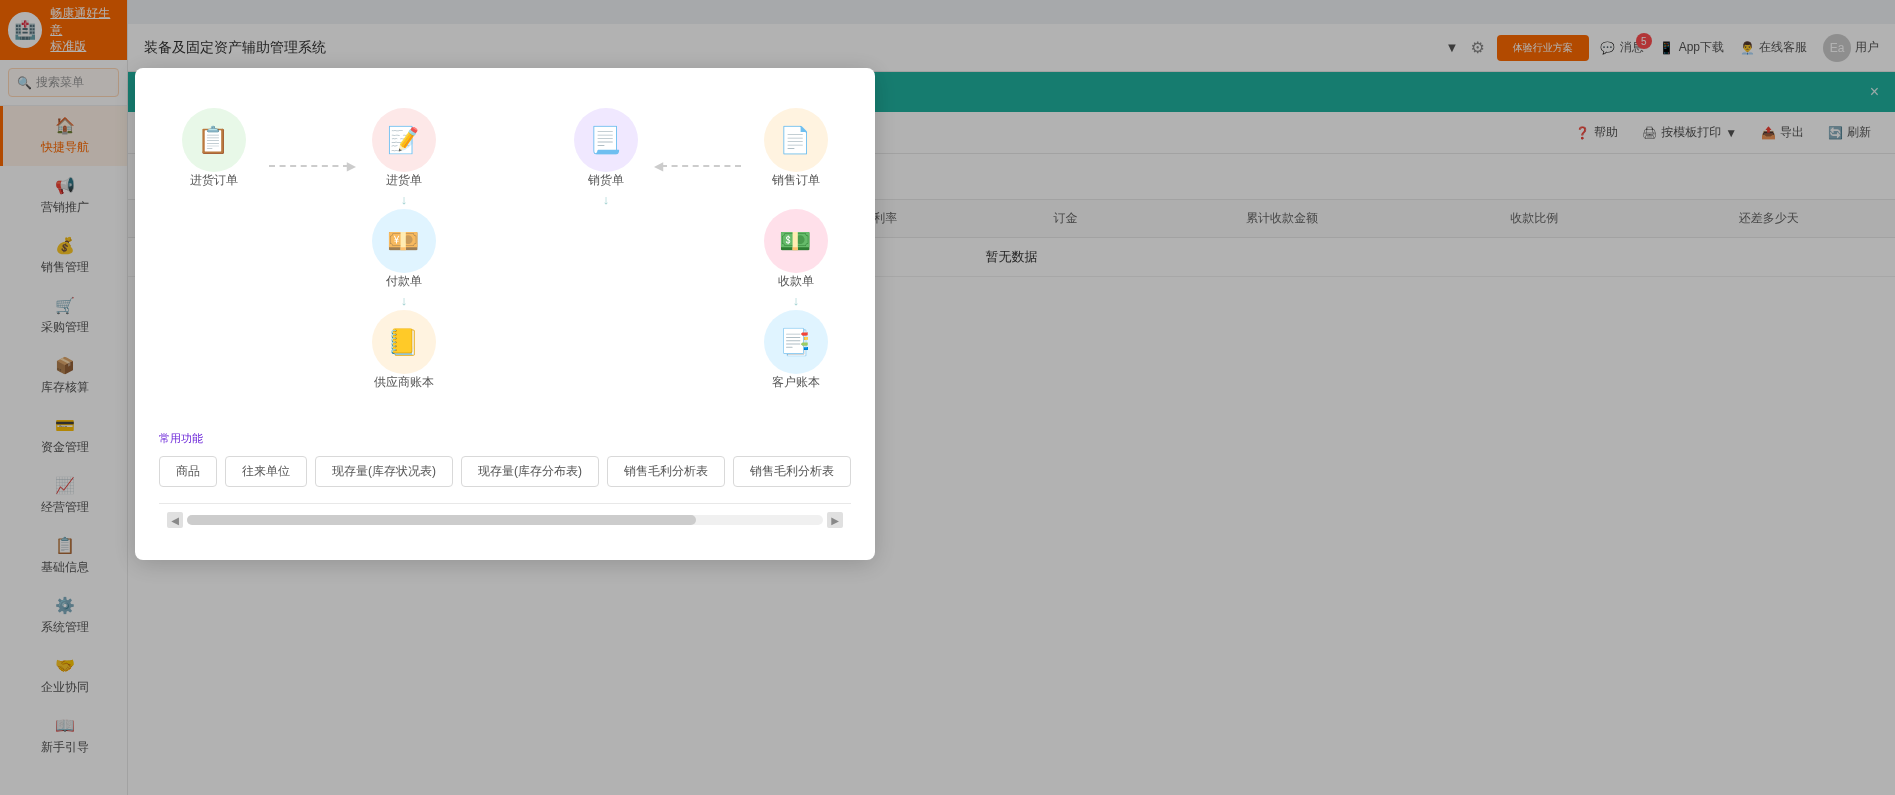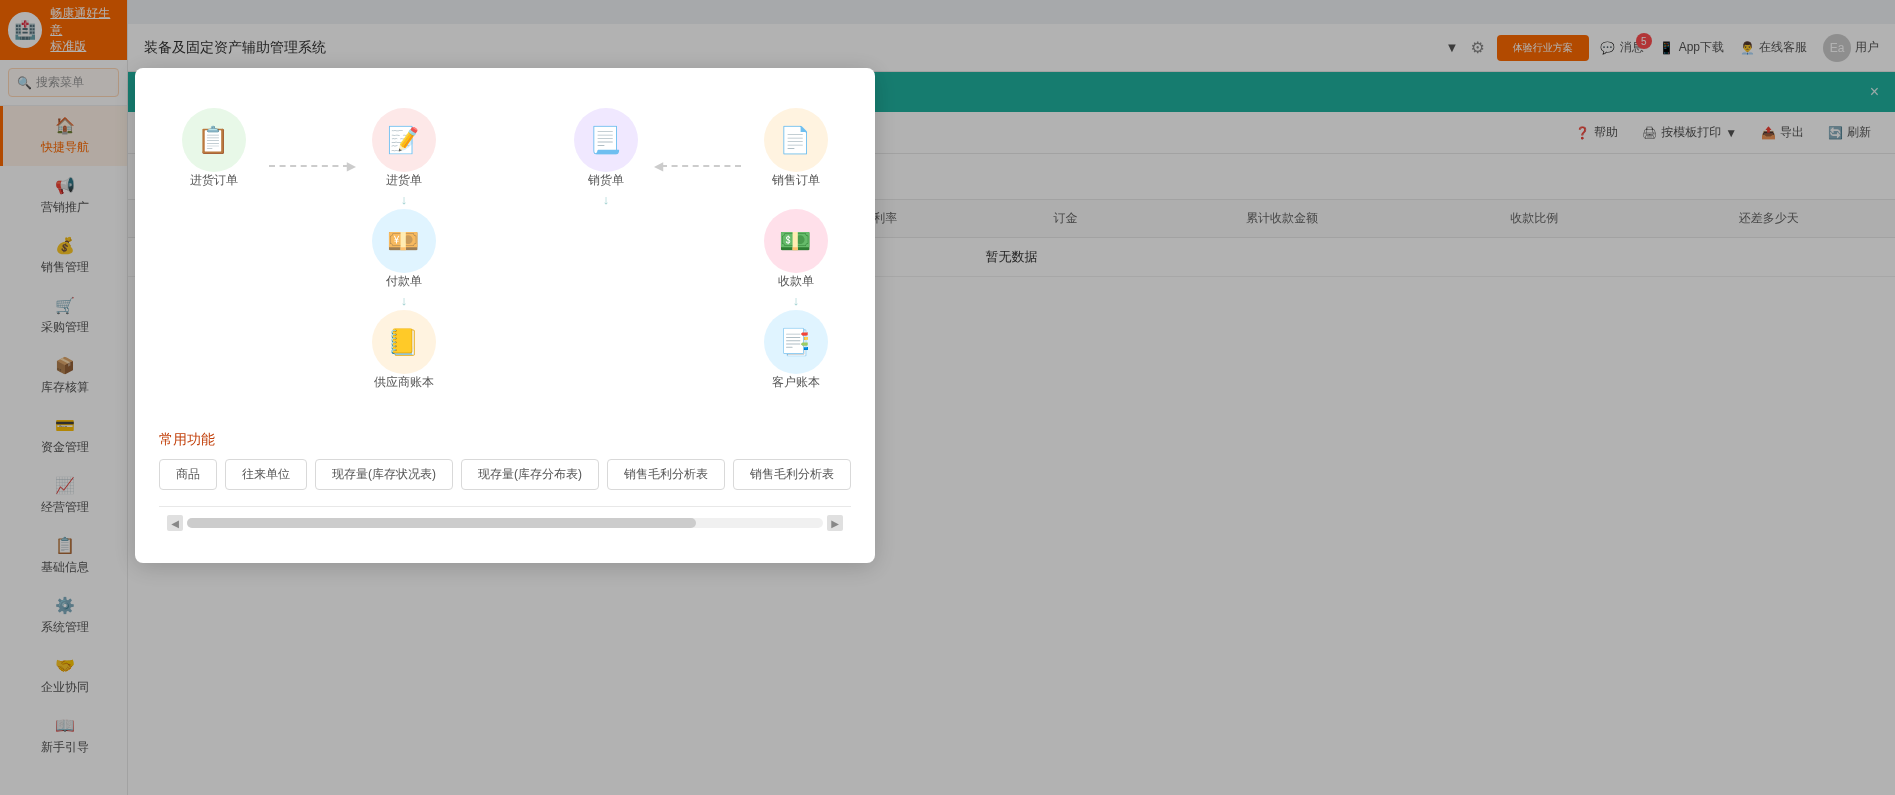--- a/index.html
+++ b/index.html
@@ -66,21 +66,21 @@
     .flow-circle.green { background: #e8f8e8; }
     .flow-circle.red { background: #fde8e8; }
     .flow-circle.purple { background: #f0e8ff; }
     .flow-circle.orange { background: #fff3e0; }
     .flow-circle.blue { background: #e0f4ff; }
     .flow-circle.pink { background: #ffe0ea; }
     .flow-label { font-size: 12px; color: #555; }
 
     
     .common-section { margin-top: 16px; }
-    .common-title { font-size: 14px; color: #c2410c; margin-bottom: 10px; }
+    .common-title { font-size: 11px; color: #6d28d9; margin-bottom: 10px; }
     .common-buttons { display: flex; flex-wrap: wrap; gap: 8px; }
     .common-btn { border: 1px solid #d9d9d9; border-radius: 4px; padding: 6px 16px; font-size: 12px; color: #555; cursor: pointer; background: #fff; }
 
     .scrollbar-area { border-top: 1px solid #e8e8e8; padding: 8px; display: flex; align-items: center; gap: 4px; }
     .scrollbar-track { flex: 1; height: 10px; background: #f0f0f0; border-radius: 5px; position: relative; }
     .scrollbar-thumb { position: absolute; left: 0; top: 0; width: 80%; height: 10px; background: #ccc; border-radius: 5px; }
     .scroll-btn { width: 16px; height: 16px; background: #e0e0e0; border-radius: 2px; display: flex; align-items: center; justify-content: center; font-size: 10px; color: #888; cursor: pointer; }
 
     
     .flow-layout { padding: 16px 0; }

